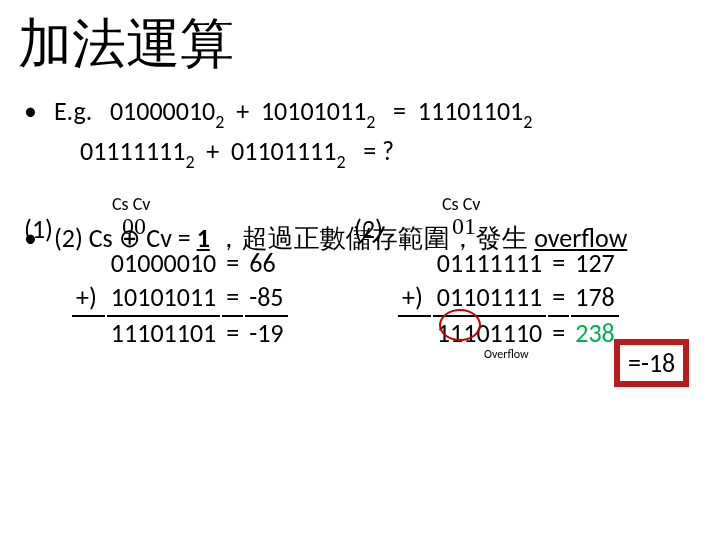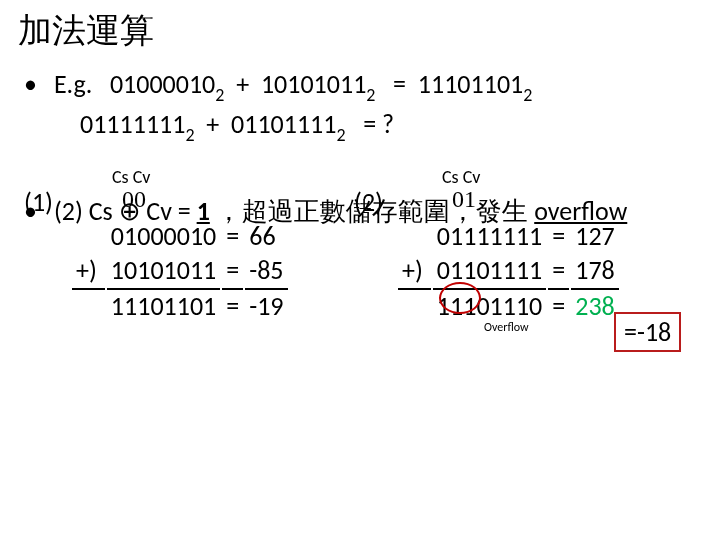--- a/index.html
+++ b/index.html
@@ -7,21 +7,21 @@
     padding: 0;
     width: 720px;
     height: 540px;
     background: #fff;
     font-family: "Calibri", "Arial", sans-serif;
     color: #000;
     overflow: hidden;
   }
   .title {
     font-family: "Microsoft JhengHei", "PMingLiU", serif;
-    font-size: 34px;
+    font-size: 54px;
     padding: 8px 20px 0 18px;
   }
   .eg {
     font-size: 26px;
     padding: 14px 0 0 24px;
   }
   .eg .bullet { display:inline-block; width:24px; }
   .eg-line2 {
     padding-left: 80px;
     font-size: 26px;
@@ -73,21 +73,21 @@
     border-radius: 50%;
   }
   .overflow-label {
     font-family: "Calibri", sans-serif;
     font-size: 12px;
     position: absolute;
     color:#000;
   }
   .eq18-box {
     position: absolute;
-    border: 2px solid #b91c1c;
+    border: 6px solid #b91c1c;
     font-size: 26px;
     padding: 2px 8px;
   }
   .final {
     font-size: 26px;
     padding: 28px 4px 0 24px;
   }
   .final .bullet { display:inline-block; width:24px; }
   .cjk { font-family: "Microsoft JhengHei", "PMingLiU", serif; }
 </style>

